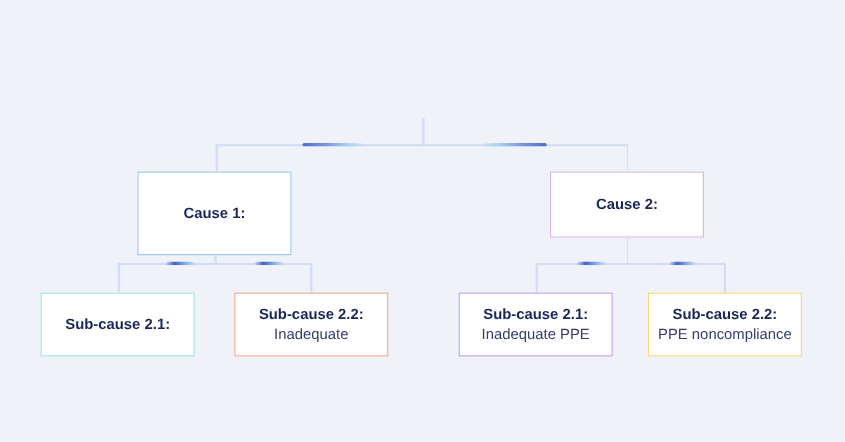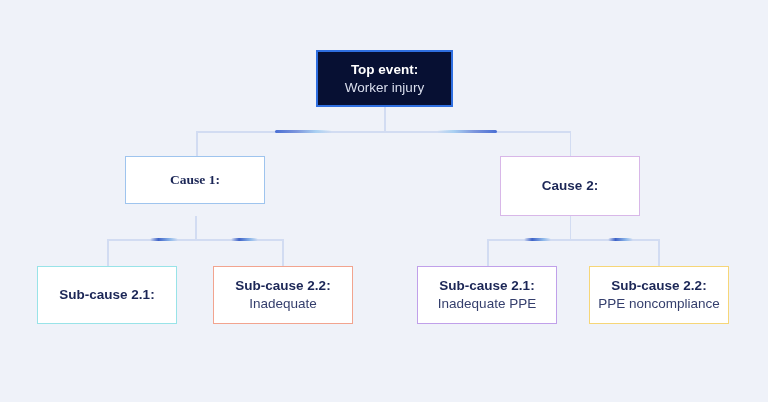--- a/index.html
+++ b/index.html
@@ -79,26 +79,22 @@
   <div class="line" style="left:487px; top:239px; width:1.5px; height:27px;"></div>
   <div class="line" style="left:658px; top:239px; width:1.5px; height:27px;"></div>
 
   <div class="pulse ltr" style="left:275px; top:130px; width:57px;"></div>
   <div class="pulse rtl" style="left:437px; top:130px; width:60px;"></div>
   <div class="pulse small" style="left:150px; top:238px; width:28px;"></div>
   <div class="pulse small" style="left:231px; top:238px; width:27px;"></div>
   <div class="pulse small" style="left:524px; top:238px; width:27px;"></div>
   <div class="pulse small" style="left:608px; top:238px; width:25px;"></div>
 
-  <div class="node dark" style="left: 316px; top: 50px; width: 137px; height: 57px; border-color: rgb(47, 111, 224); background-color: rgb(7, 16, 51);">
-    <div class="t">Top event:</div>
-    <div class="s">Worker injury</div>
-  </div>
 
-  <div class="node" style="left: 125px; top: 156px; width: 140px; height: 48px; border-color: rgb(158, 196, 238); font-family: Liberation Serif, serif;">
+  <div class="node" style="left: 125px; top: 156px; width: 140px; height: 76px; border-color: rgb(158, 196, 238);">
     <div class="t">Cause 1:</div>
   </div>
 
   <div class="node" style="left: 500px; top: 156px; width: 140px; height: 60px; border-color: rgb(216, 183, 232);">
     <div class="t">Cause 2:</div>
   </div>
 
   <div class="node" style="left: 37px; top: 266px; width: 140px; height: 58px; border-color: rgb(152, 227, 232);">
     <div class="t">Sub-cause 2.1:</div>
   </div>

